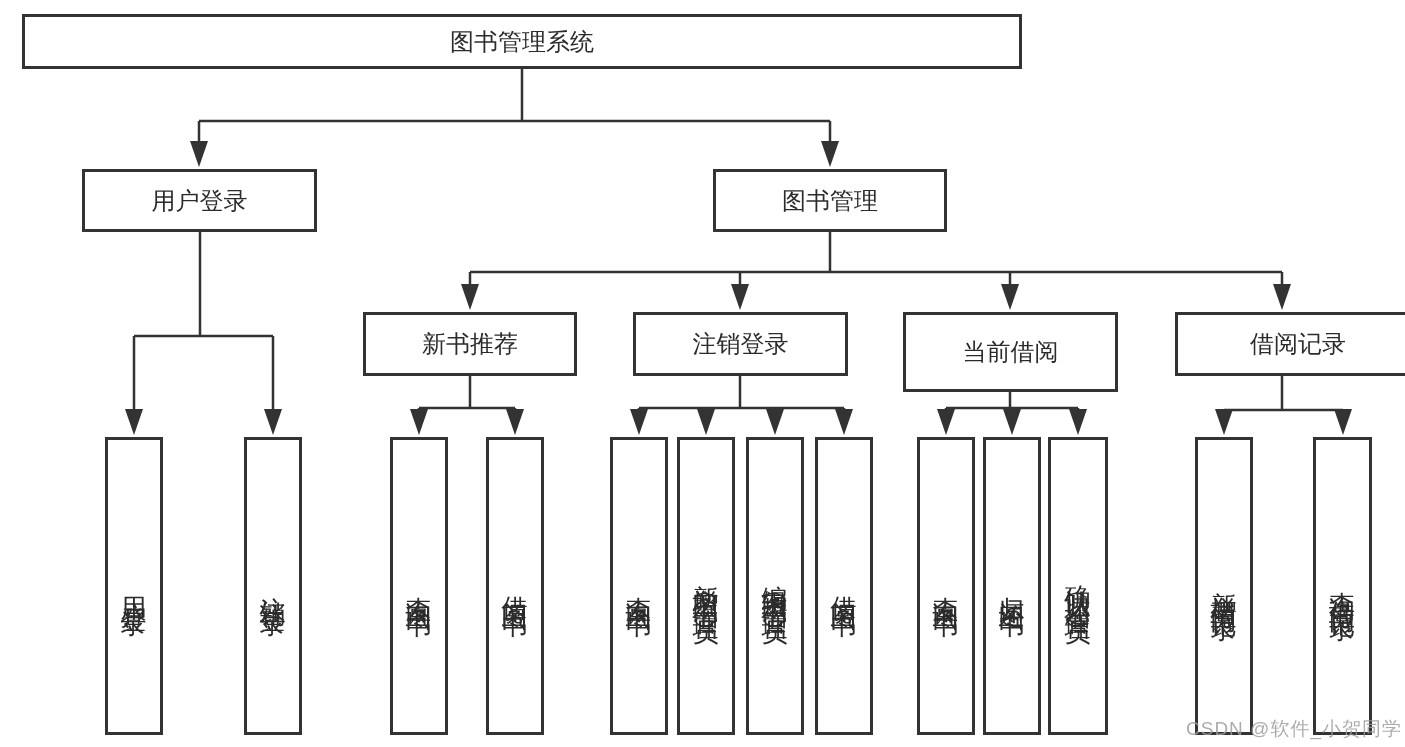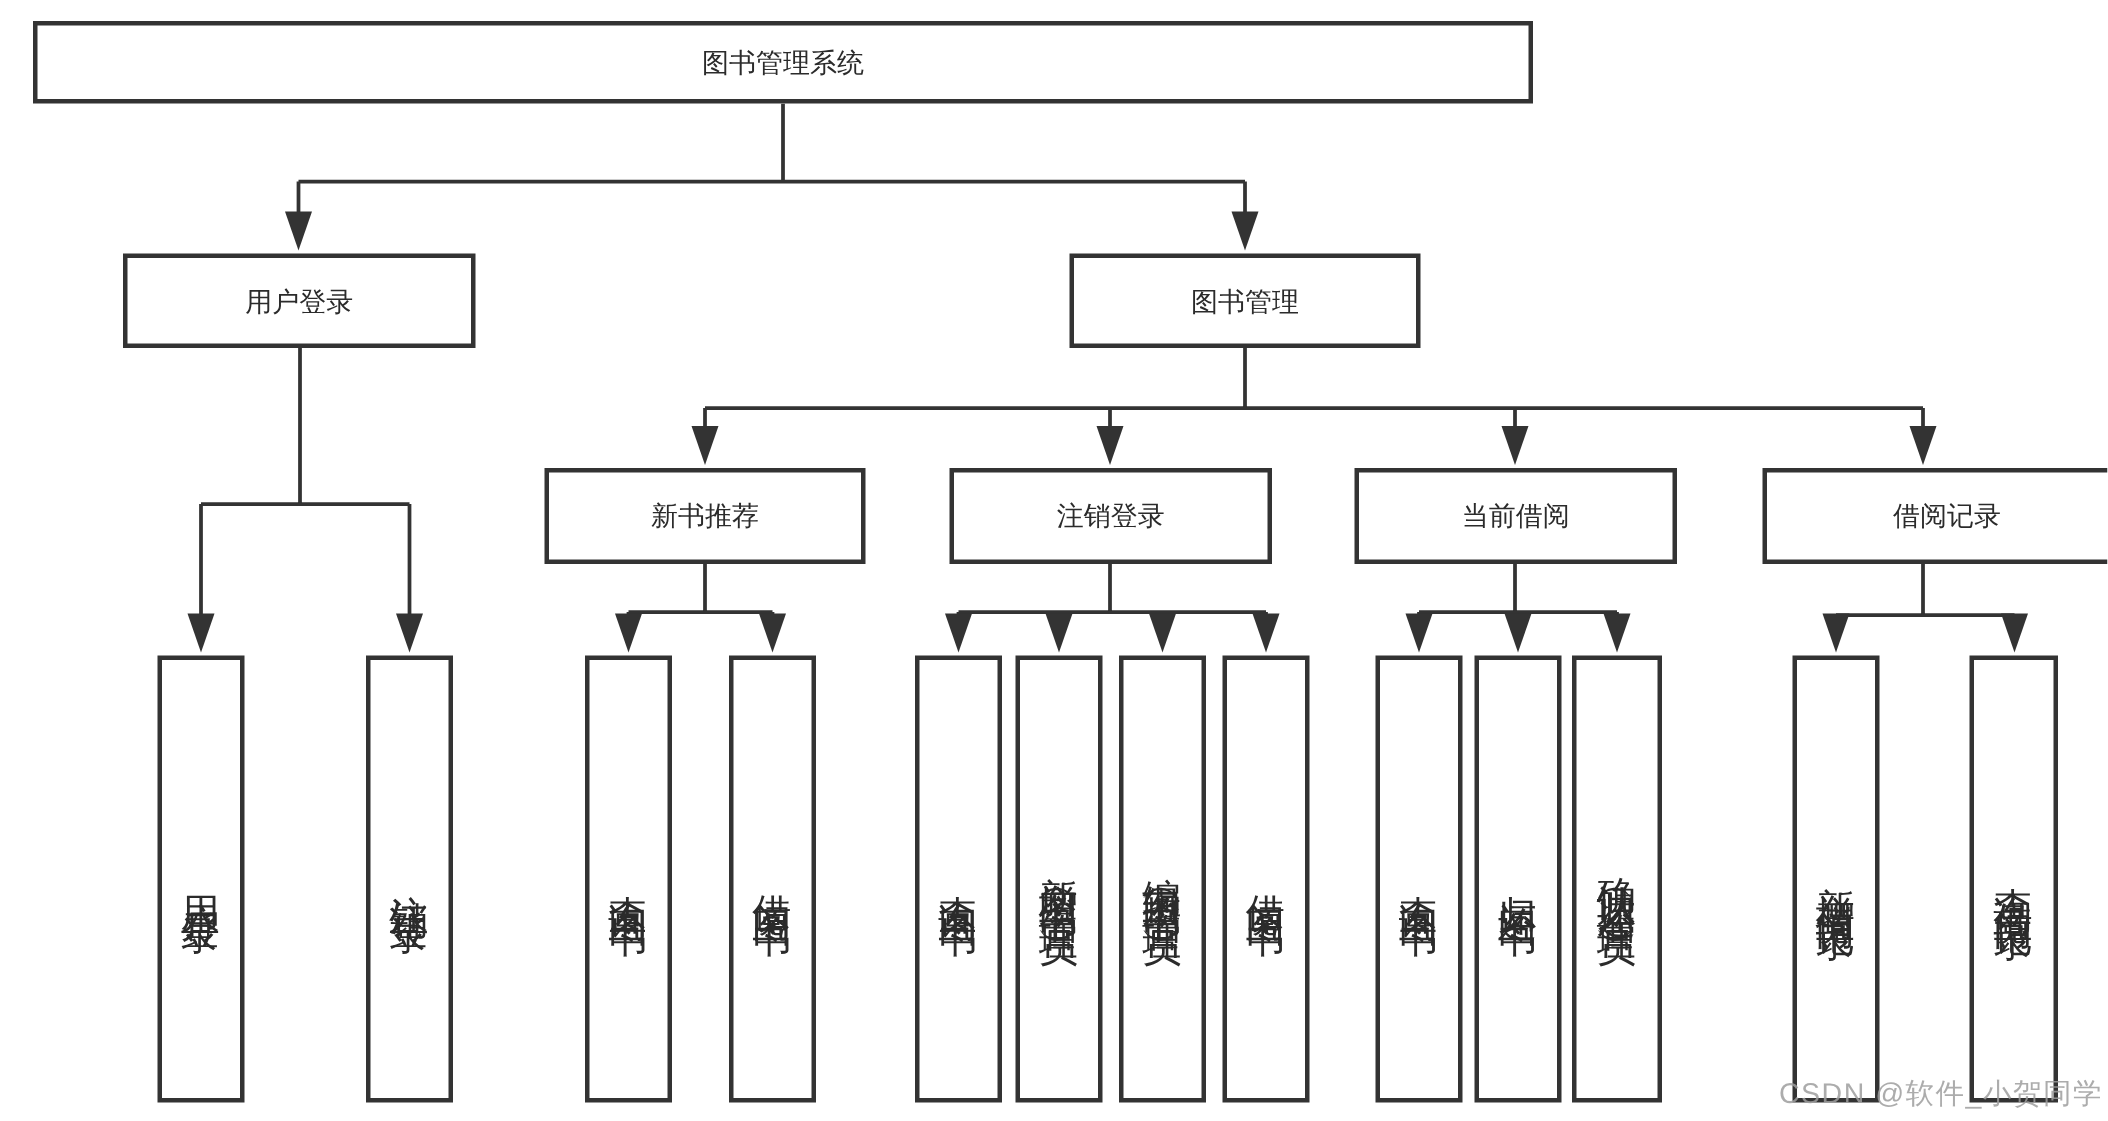--- a/index.html
+++ b/index.html
@@ -25,21 +25,21 @@
   }
   .node {
     position: absolute;
     box-sizing: border-box;
     background: #ffffff;
     border: 3px solid #333333;
     color: #2b2b2b;
     display: flex;
     align-items: center;
     justify-content: center;
-    font-size: 18px;
+    font-size: 24px;
     z-index: 2;
     text-align: center;
     white-space: nowrap;
   }
   .leaf {
     writing-mode: vertical-rl;
     text-orientation: mixed;
     font-size: 26px;
     letter-spacing: 5px;
     line-height: 1;
@@ -91,21 +91,21 @@
     </g>
   </svg>
 
   <div class="node" style="left:22px; top:14px; width:1000px; height:55px;">图书管理系统</div>
 
   <div class="node" style="left:82px; top:169px; width:235px; height:63px;">用户登录</div>
   <div class="node" style="left:363px; top:312px; width:214px; height:64px;">新书推荐</div>
 
   <div class="node" style="left:713px; top:169px; width:234px; height:63px;">图书管理</div>
   <div class="node" style="left:633px; top:312px; width:215px; height:64px;">注销登录</div>
-  <div class="node" style="left:903px; top:312px; width:215px; height:64px;">当前借阅</div>
+  <div class="node" style="left:903px; top:312px; width:215px; height:80px;">当前借阅</div>
   <div class="node" style="left:1175px; top:312px; width:246px; height:64px;">借阅记录</div>
 
   <div class="node leaf" style="left:105px; top:437px; width:58px; height:298px;">用户登录</div>
   <div class="node leaf" style="left:244px; top:437px; width:58px; height:298px;">注销登录</div>
 
   <div class="node leaf" style="left:390px; top:437px; width:58px; height:298px;">查询图书</div>
   <div class="node leaf" style="left:486px; top:437px; width:58px; height:298px;">借阅图书</div>
 
   <div class="node leaf" style="left:610px; top:437px; width:58px; height:298px;">查询图书</div>
   <div class="node leaf" style="left:677px; top:437px; width:58px; height:298px;">新增图书（管理员）</div>

